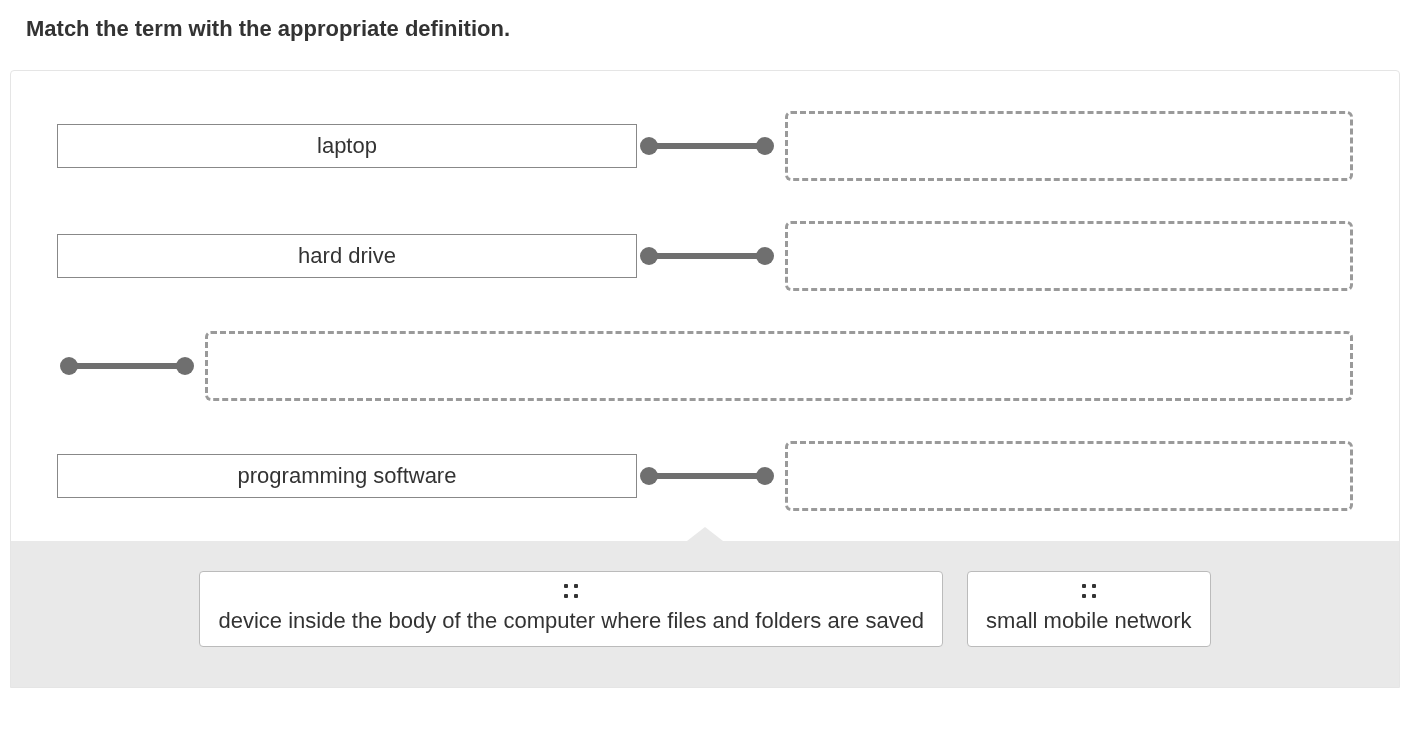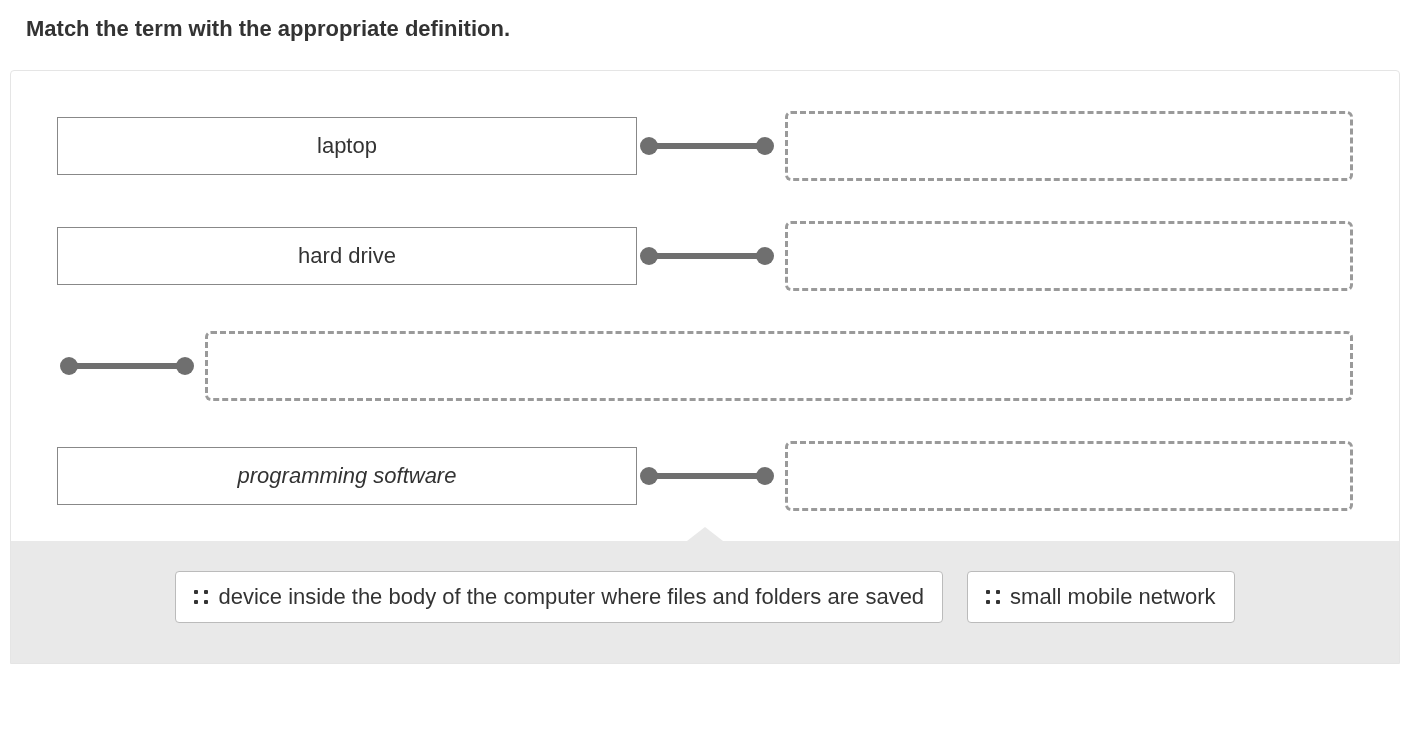--- a/index.html
+++ b/index.html
@@ -32,25 +32,24 @@
       position: relative;
     }
     .row {
       display: flex;
       align-items: center;
       margin-bottom: 40px;
       position: relative;
     }
     .row:last-child {
       margin-bottom: 0;
-      font-style: italic;
     }
     .term-box {
       flex: 0 0 580px;
-      height: 58px;
+      height: 44px;
       border: 1px solid #888;
       display: flex;
       align-items: center;
       justify-content: center;
       font-size: 22px;
       color: #333;
       background: #fff;
     }
     .connector {
       flex: 0 0 140px;
@@ -105,20 +104,21 @@
       background: #fff;
       border: 1px solid #bbb;
       border-radius: 4px;
       padding: 12px 18px;
       font-size: 22px;
       color: #333;
       display: flex;
       align-items: center;
       gap: 10px;
       cursor: move;
+      flex-direction: column;
     }
     .grip {
       display: inline-block;
       width: 14px;
       height: 14px;
       position: relative;
     }
     .grip span {
       position: absolute;
       width: 4px;

